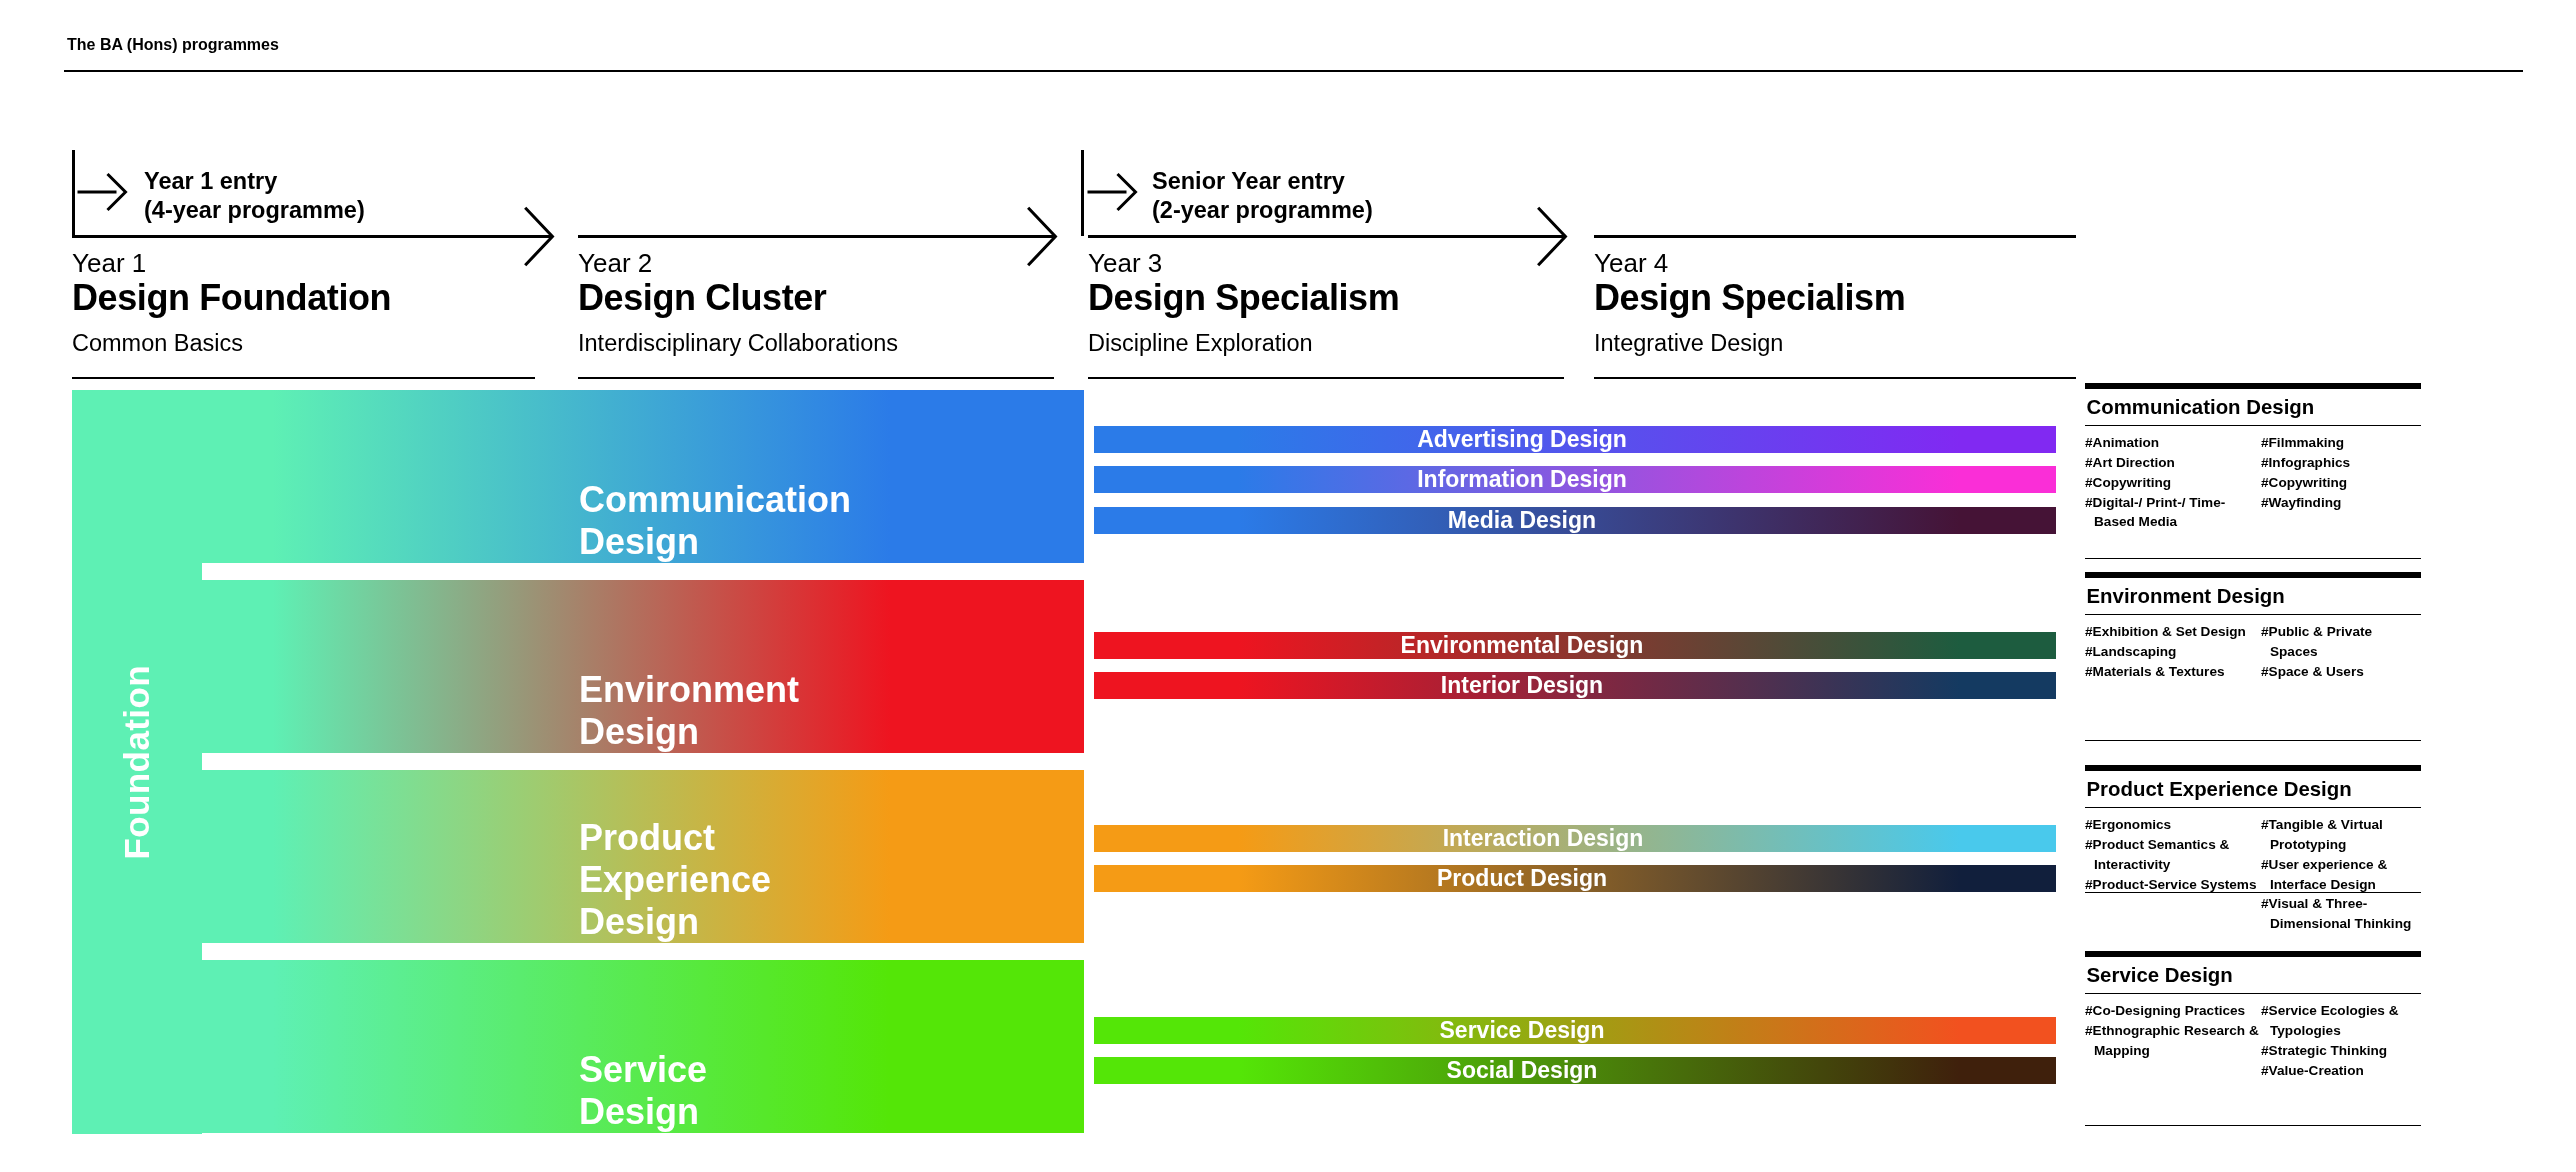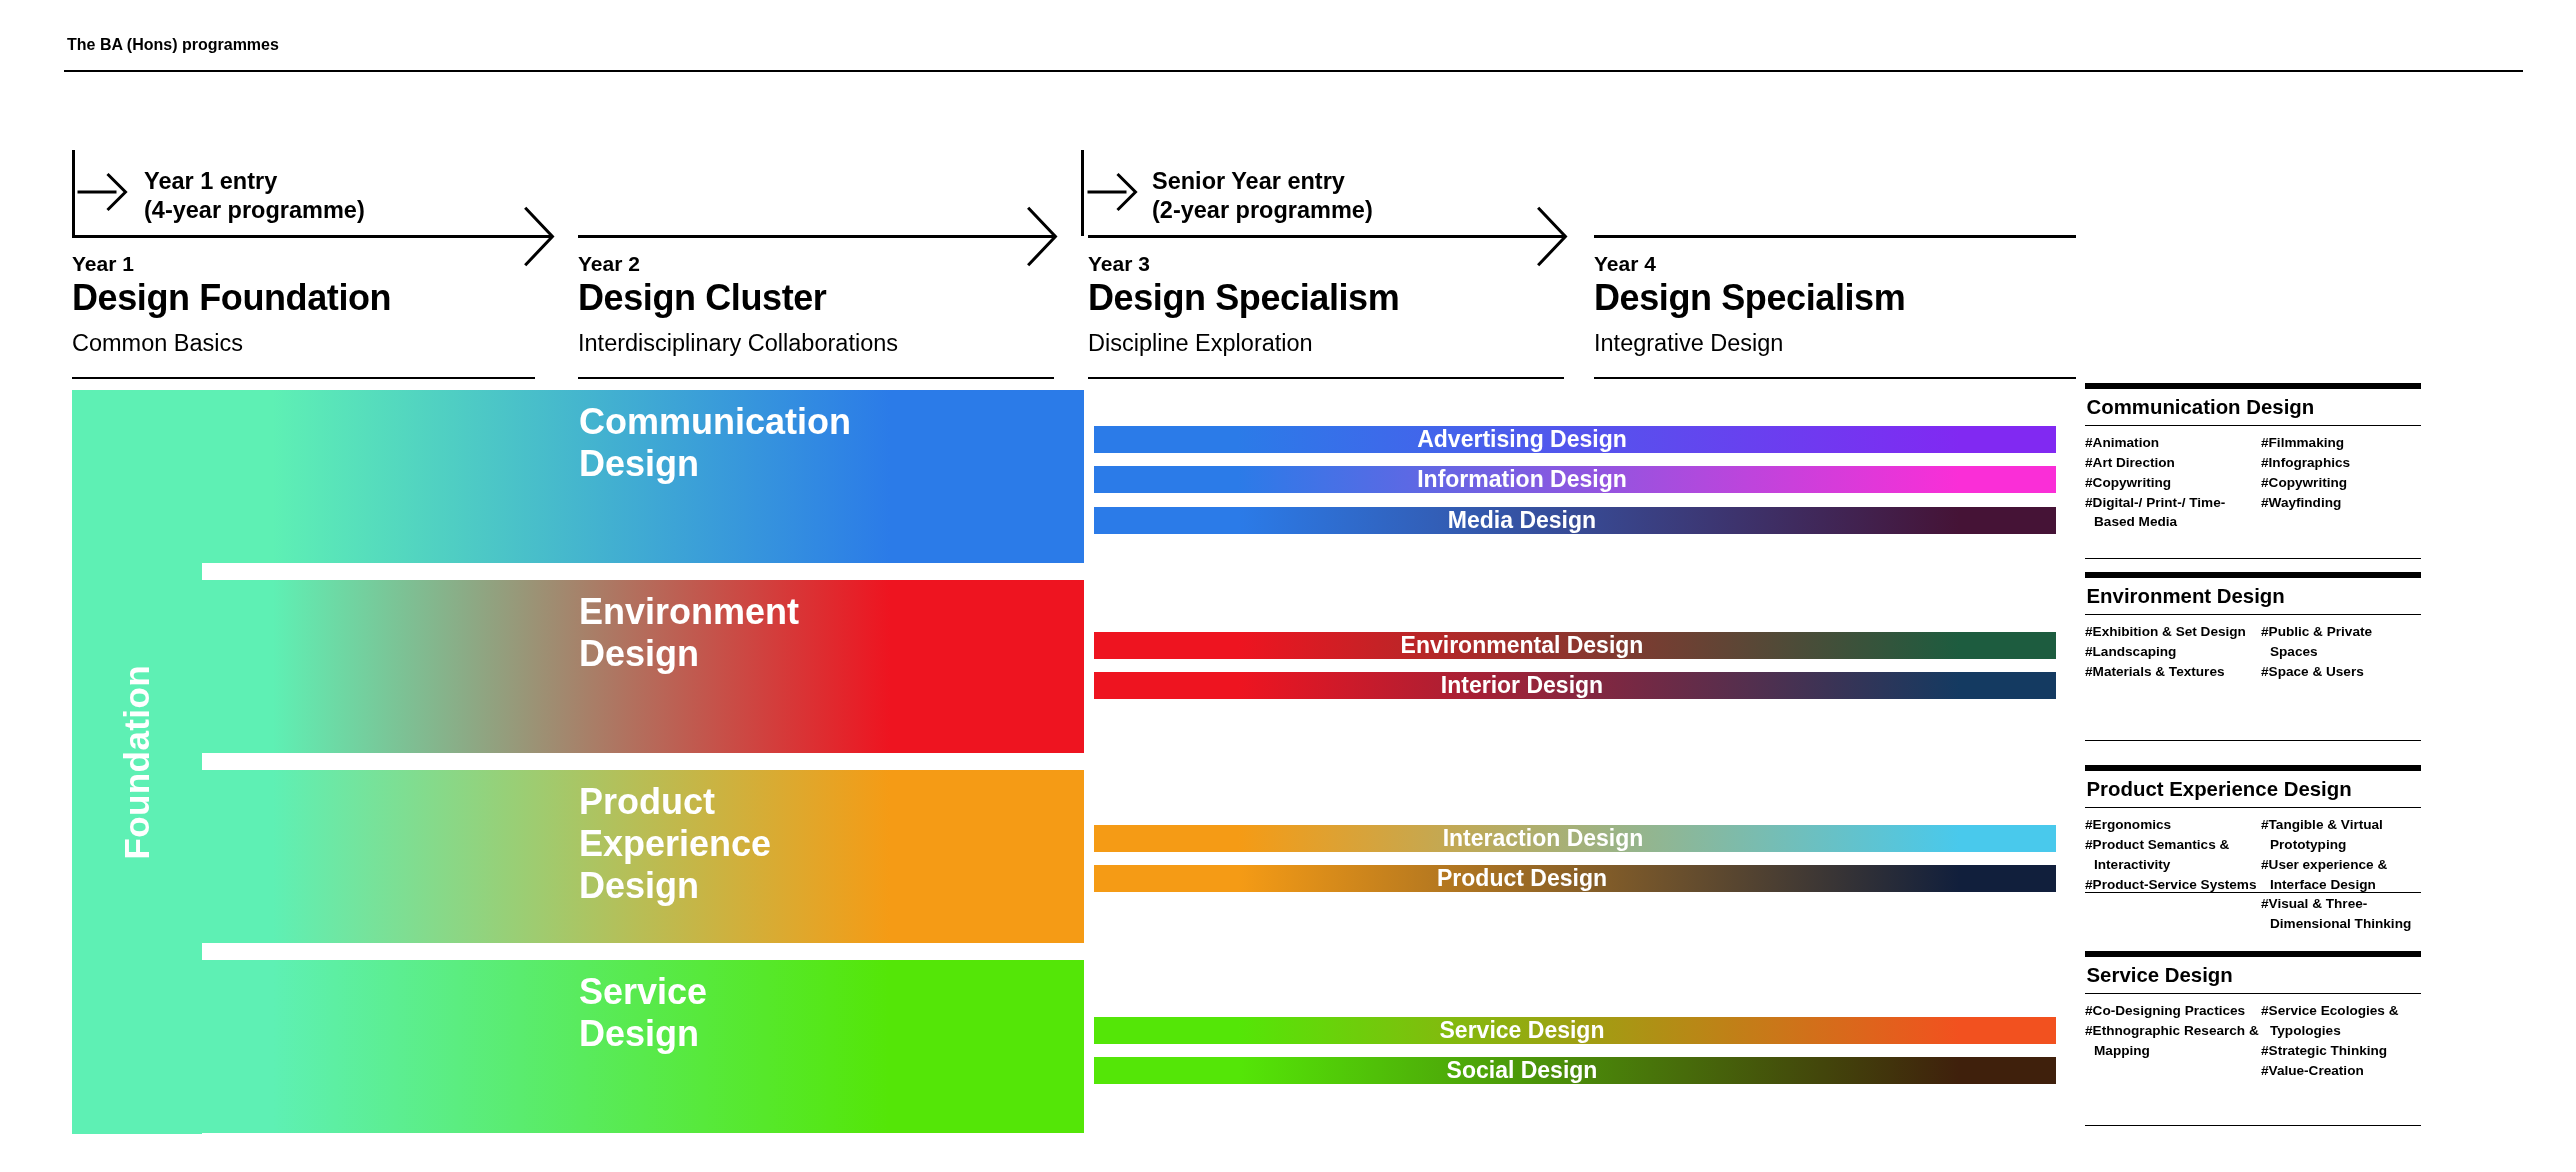--- a/index.html
+++ b/index.html
@@ -8,31 +8,31 @@
     font-family:"Liberation Sans",sans-serif;color:#000;overflow:hidden;
   }
   .abs{position:absolute;}
   
   .page-title{font-size:16px;font-weight:700;letter-spacing:0;}
   .rule{background:#000;height:2.3px;}
   .vline{background:#000;width:3px;}
   
   .entry-text{font-size:23.5px;font-weight:700;line-height:29px;}
   
-  .col-year{font-size:21px;font-weight:700;line-height:27px;}
+  .col-year{font-size:26px;font-weight:400;line-height:27px;}
   .col-title{font-size:36px;font-weight:700;line-height:41px;letter-spacing:-0.4px;}
   .col-sub{font-size:23.5px;font-weight:400;line-height:29px;}
   
   .foundation{display:flex;align-items:center;justify-content:center;}
   .foundation-label{
     writing-mode:vertical-rl;transform:rotate(180deg);
     color:#fff;font-size:35px;font-weight:700;letter-spacing:0.4px;
   }
   
-  .band{display:flex;align-items:flex-start;}
+  .band{display:flex;align-items:flex-end;}
   .band-label{margin-left:377px;padding-top:10.6px;}
   .band-label-line{color:#fff;font-size:36px;font-weight:700;line-height:42px;}
   
   .bar{display:flex;align-items:flex-start;justify-content:center;padding-right:106px;box-sizing:border-box;}
   .bar-label{color:#fff;font-size:23px;font-weight:700;white-space:nowrap;}
   
   .panel{border-top:6.8px solid #000;border-bottom:1.5px solid #000;box-sizing:border-box;background:#fff;}
   .panel-title{font-size:20.4px;font-weight:700;padding:6.8px 0 6px 1.5px;border-bottom:1.5px solid #000;}
   .panel-cols{display:flex;padding-top:7.6px;}
   .panel-col-left{flex:0 0 176px;}

